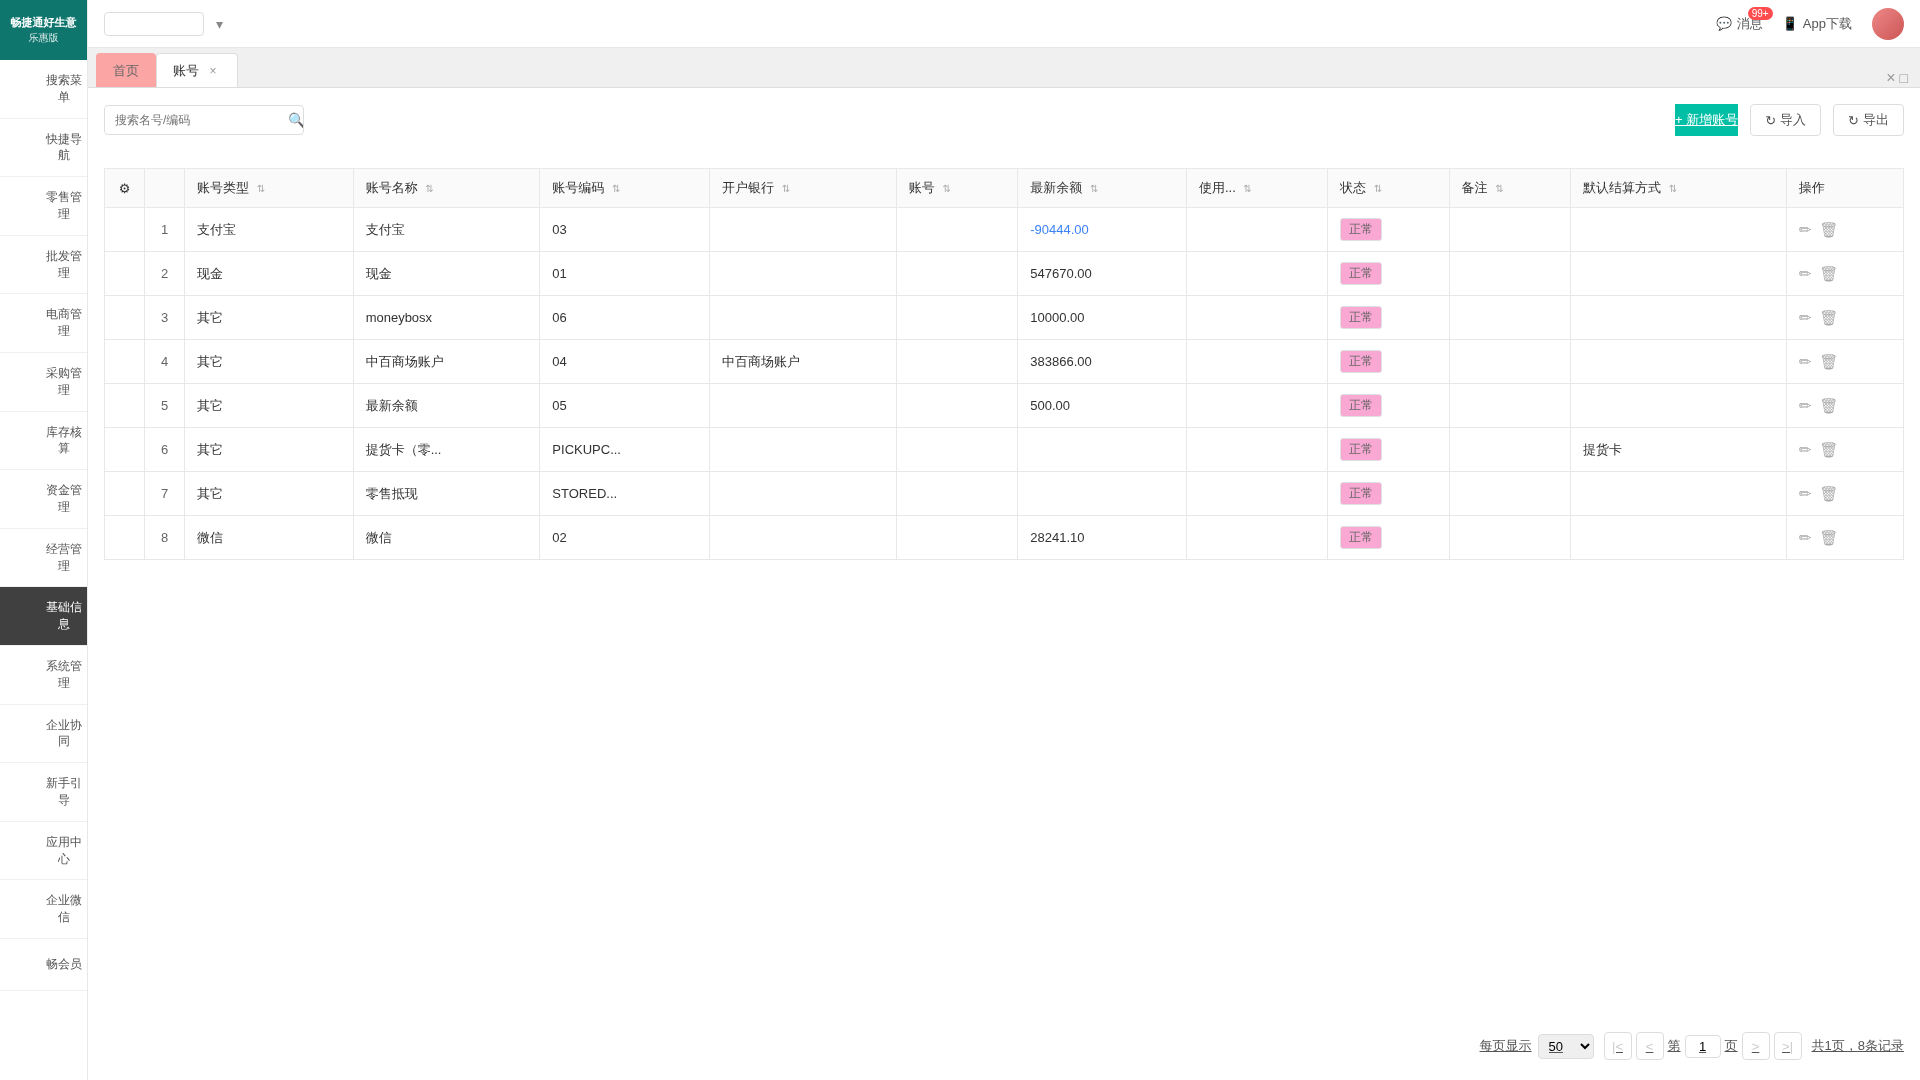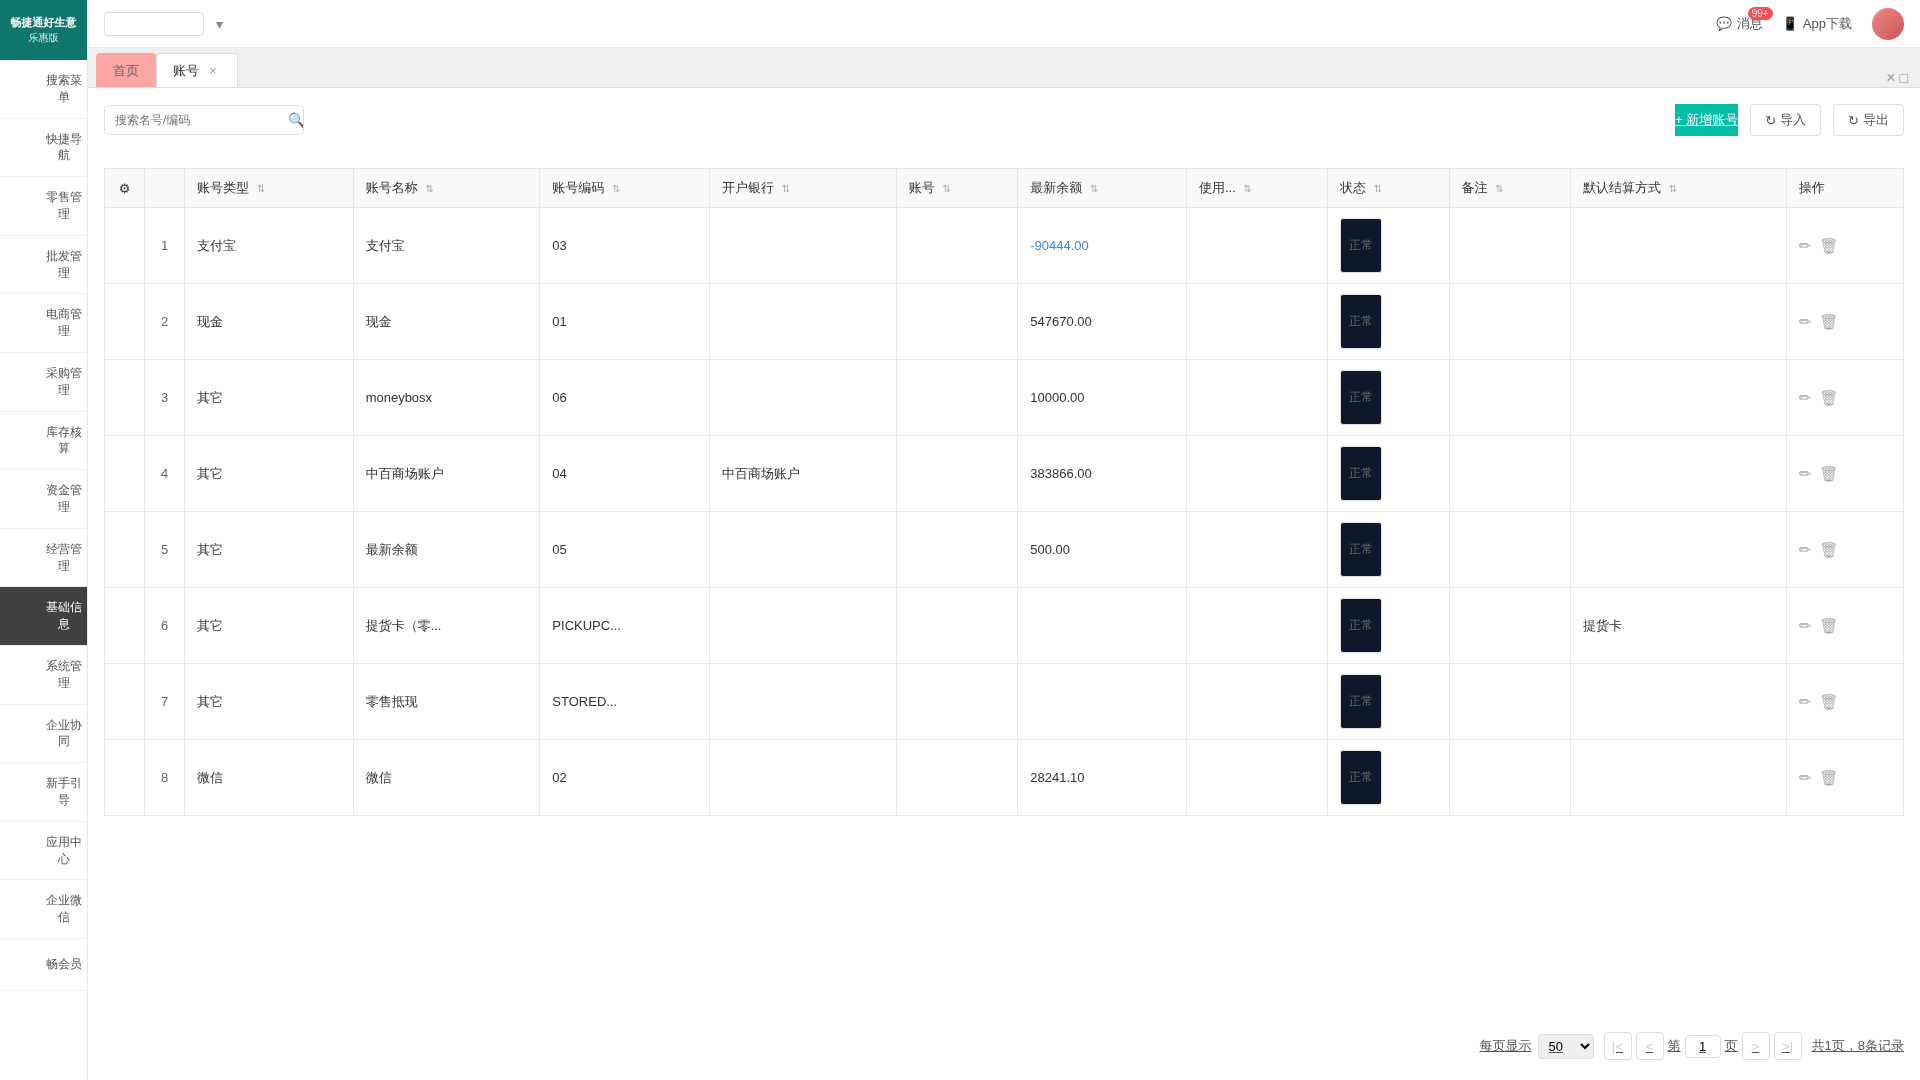--- a/index.html
+++ b/index.html
@@ -272,25 +272,25 @@
     }
     .data-table td {
       border: 1px solid #e8e8e8;
       padding: 10px 12px;
       color: #333;
       white-space: nowrap;
     }
     .data-table td.index-col { color: #666; text-align: center; width: 40px; }
     .status-badge {
       display: inline-block;
-      background: #0f172a;
+      background: #f9a8d4;
       color: #666;
       border: 1px solid #e0e0e0;
       border-radius: 3px;
-      padding: 18px 8px;
+      padding: 2px 8px;
       font-size: 12px;
     }
     .action-icons {
       display: flex;
       gap: 8px;
       align-items: center;
     }
     .action-icon {
       cursor: pointer;
       color: #aaa;

